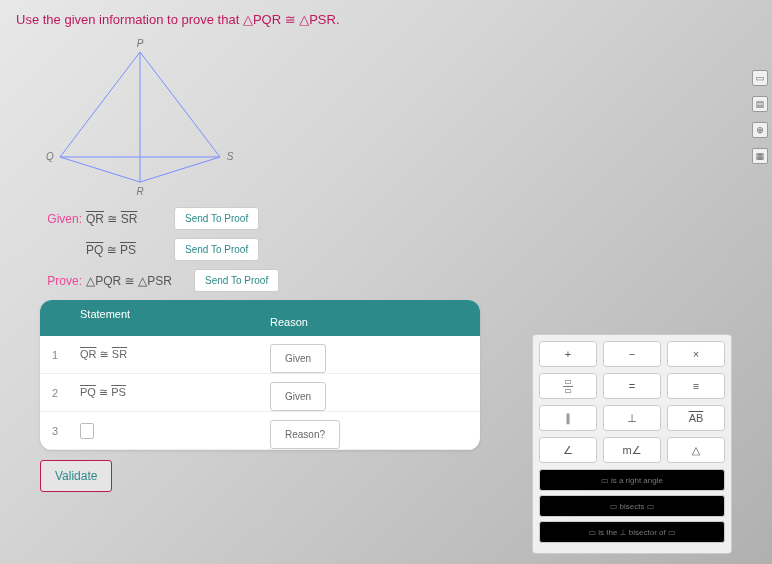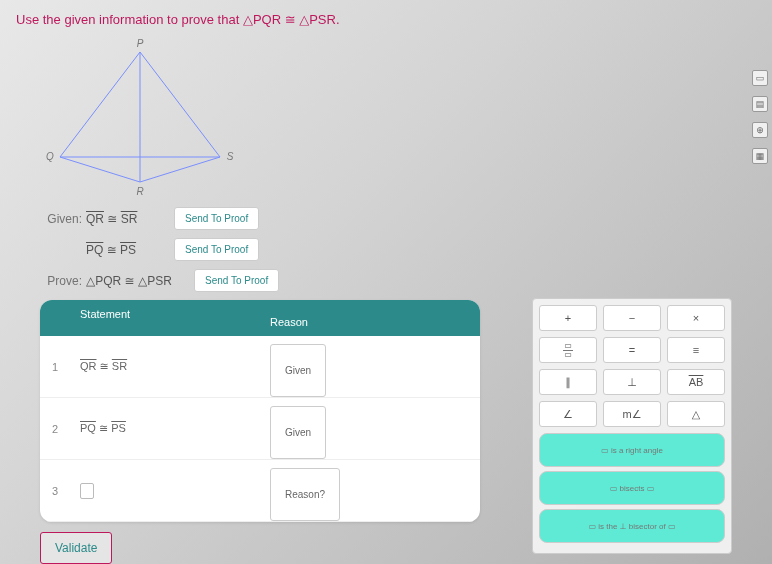--- a/index.html
+++ b/index.html
@@ -31,21 +31,21 @@
     margin-top: 10px;
   }
   .given-row {
     display: flex;
     align-items: center;
     margin-bottom: 8px;
   }
   .given-label {
     width: 56px;
     font-size: 12px;
-    color: #737373;
+    color: #ec4899;
     text-align: right;
     padding-right: 4px;
   }
   .given-expr {
     width: 80px;
     font-size: 12px;
     color: #555;
   }
   .overline { text-decoration: overline; }
   .send-btn {
@@ -81,21 +81,21 @@
     align-items: center;
     border-bottom: 1px solid #eee;
     min-height: 36px;
     font-size: 11px;
     color: #666;
   }
   .proof-row .col-num { color: #888; }
   .reason-btn {
     background: #fff;
     border: 1px solid #ccc;
-    padding: 20px 14px;
+    padding: 8px 14px;
     font-size: 10px;
     border-radius: 3px;
     color: #666;
   }
   .stmt-placeholder {
     display: inline-block;
     width: 14px;
     height: 16px;
     border: 1px solid #bbb;
     border-radius: 2px;
@@ -134,24 +134,24 @@
     border-radius: 3px;
     height: 26px;
     display: flex;
     align-items: center;
     justify-content: center;
     font-size: 11px;
     color: #555;
   }
   .key-wide {
     flex: 1;
-    background: #5eead4;
-    border: 1px solid #ccc;
-    border-radius: 8px;
-    height: 34px;
+    background: #000000;
+    border: 1px solid #ccc;
+    border-radius: 3px;
+    height: 22px;
     display: flex;
     align-items: center;
     justify-content: center;
     font-size: 8px;
     color: #777;
     margin-bottom: 4px;
   }
   
   .right-icons {
     position: absolute;

